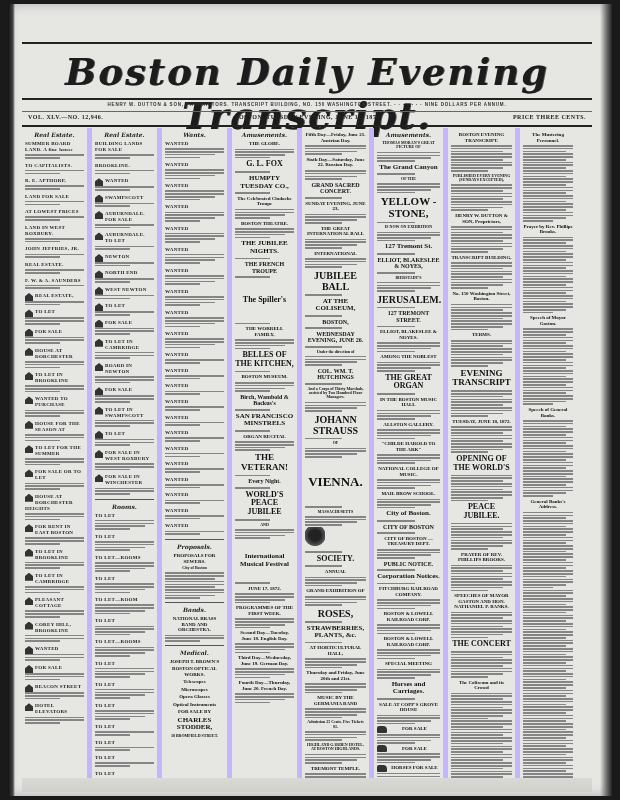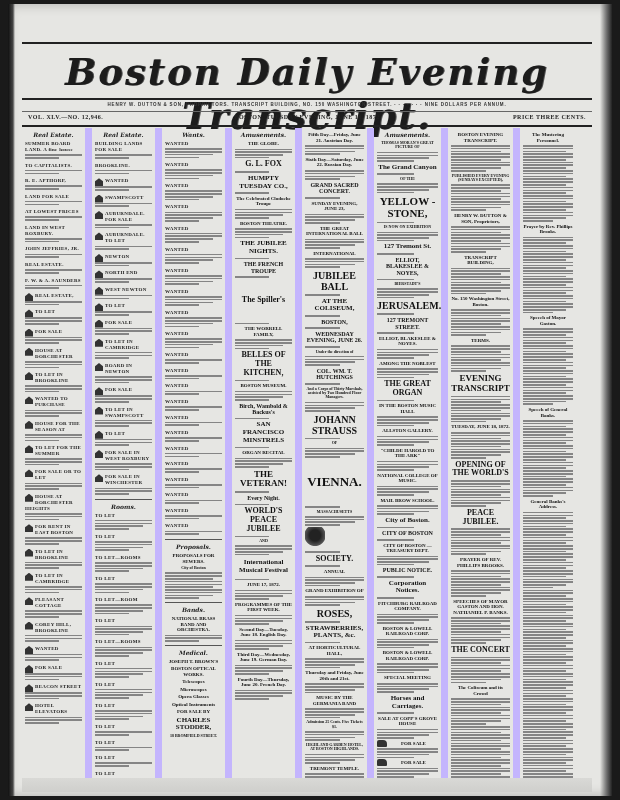--- a/index.html
+++ b/index.html
@@ -17,21 +17,21 @@
     position:absolute; left:22px; right:28px; top:50px; height:46px;
     text-align:center;
     font-family: "DejaVu Serif", serif; font-weight:bold;
     font-size:37px; letter-spacing:2px; color:#1c1c1c;
     font-style: italic;
     text-shadow: 1px 0 0 #555;
   }
   .imprint { position:absolute; left:22px; right:28px; top:102px; height:8px; font-size:4.5px; letter-spacing:0.8px; color:#333; text-align:center; font-family:"Liberation Sans", sans-serif; font-weight:bold; }
   .dateline { position:absolute; left:28px; right:34px; top:114px; height:10px; font-size:6px; color:#222; font-family:"Liberation Serif", serif; font-weight:bold; display:flex; justify-content:space-between; letter-spacing:0.5px;}
   .columns { position:absolute; left:22px; right:28px; top:128px; height:650px; display:flex; }
-  .col { position:relative; height:100%; border-right:7px solid #c4b5fd; padding:2px 3px; overflow:hidden; }
+  .col { position:relative; height:100%; border-right:5px solid #c4b5fd; padding:2px 3px; overflow:hidden; }
   .col:last-child { border-right:none; }
   .col-head { text-align:center; font-family:"DejaVu Serif", serif; font-weight:bold; font-size:6px; color:#222; margin:1px 0 3px; font-style:italic; }
   .ad { margin-bottom:4px; }
   .ad-title { font-family:"Liberation Serif", serif; font-weight:bold; font-size:5px; color:#222; letter-spacing:0.3px; line-height:6px; }
   .lines { clear:both; }
   .line { height:2px; background:#7a7a7a; margin:1px 0; opacity:0.8; }
   .line.s { width:60%; }
   .line.m { width:85%; }
   .icon-house { display:inline-block; width:8px; height:8px; background:#333; margin-right:2px; float:left; clip-path: polygon(50% 0,100% 40%,100% 100%,0 100%,0 40%); }
   .big { font-family:"Liberation Serif", serif; font-weight:bold; text-align:center; color:#111; line-height:1.1; }
@@ -872,21 +872,21 @@
       <div class="lines textblock">
         <div class="line s"></div>
       </div>
       <div class="big" style="font-size:4px;margin:2px 0;">AND</div>
       <div class="lines textblock">
         <div class="line "></div>
         <div class="line "></div>
         <div class="line m"></div>
         <div class="line s"></div>
       </div>
-      <div class="big" style="font-size:7px;margin:4px 0;">International Musical Festival</div>
+      <div class="big" style="font-size:7px;margin:14px 0;">International Musical Festival</div>
       <div class="lines textblock">
         <div class="line s"></div>
       </div>
       <div class="big" style="font-size:5px;margin:2px 0;">JUNE 17, 1872.</div>
       <div class="lines textblock">
         <div class="line "></div>
         <div class="line "></div>
         <div class="line m"></div>
         <div class="line s"></div>
       </div>

